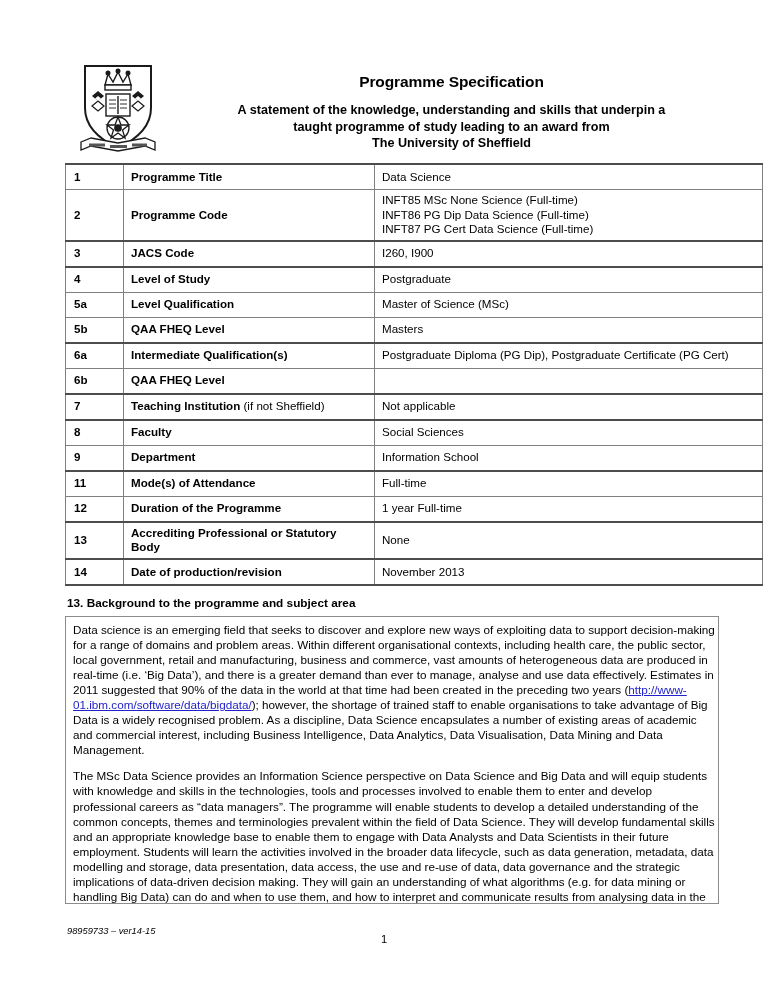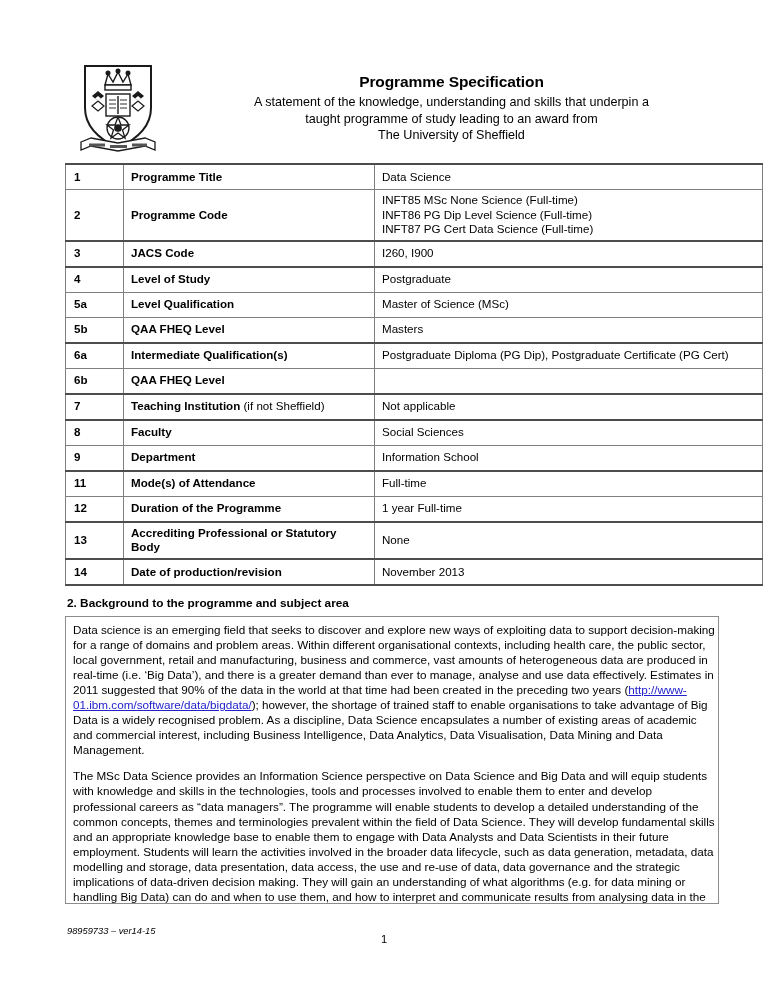--- a/index.html
+++ b/index.html
@@ -45,23 +45,23 @@
     text-align: center;
   }
   .doc-title {
     font-size: 15.5px;
     font-weight: bold;
     line-height: 20px;
     letter-spacing: -0.1px;
   }
   .doc-subtitle {
     font-size: 12.6px;
-    font-weight: normal;
+    font-weight: bold;
     line-height: 16.5px;
-    margin-top: 2px;
+    margin-top: 10px;
   }
 
   
   .spec-table {
     position: absolute;
     left: 65px;
     top: 163px;
     width: 654px;
     border-collapse: collapse;
     table-layout: fixed;
@@ -214,21 +214,21 @@
           <td class="col-label"><span>Programme Title</span></td>
           <td class="col-value">
             <span class="vline">Data Science</span>
           </td>
         </tr>
         <tr class="thick-bottom">
           <td class="col-num">2</td>
           <td class="col-label"><span>Programme Code</span></td>
           <td class="col-value">
             <span class="vline">INFT85 MSc None Science (Full-time)</span>
-            <span class="vline">INFT86 PG Dip Level Science (Full-time)</span>
+            <span class="vline">INFT86 PG Dip Data Science (Full-time)</span>
             <span class="vline">INFT87 PG Cert Data Science (Full-time)</span>
           </td>
         </tr>
         <tr class="thick-bottom">
           <td class="col-num">3</td>
           <td class="col-label"><span>JACS Code</span></td>
           <td class="col-value">
             <span class="vline">I260, I900</span>
           </td>
         </tr>
@@ -312,21 +312,21 @@
         <tr class="thick-bottom">
           <td class="col-num">14</td>
           <td class="col-label"><span>Date of production/revision</span></td>
           <td class="col-value">
             <span class="vline">November 2013</span>
           </td>
         </tr>
       </tbody>
   </table>
 
-  <div class="section-heading">2. Background to the programme and subject area</div>
+  <div class="section-heading">13. Background to the programme and subject area</div>
 
   <div class="content-box">
     <p>
       <span>Data science is an emerging field that seeks to discover and explore new ways of exploiting data to support decision-making for a range of domains and problem areas. Within different organisational contexts, including health care, the public sector, local government, retail and manufacturing, business and commerce, vast amounts of heterogeneous data are produced in real-time (i.e. ‘Big Data’), and there is a greater demand than ever to manage, analyse and use data effectively. Estimates in 2011 suggested that 90% of the data in the world at that time had been created in the preceding two years (</span><a href="#">http://www-01.ibm.com/software/data/bigdata/</a><span>); however, the shortage of trained staff to enable organisations to take advantage of Big Data is a widely recognised problem. As a discipline, Data Science encapsulates a number of existing areas of academic and commercial interest, including Business Intelligence, Data Analytics, Data Visualisation, Data Mining and Data Management.</span>
     </p>
     <p>The MSc Data Science provides an Information Science perspective on Data Science and Big Data and will equip students with knowledge and skills in the technologies, tools and processes involved to enable them to enter and develop professional careers as “data managers”. The programme will enable students to develop a detailed understanding of the common concepts, themes and terminologies prevalent within the field of Data Science. They will develop fundamental skills and an appropriate knowledge base to enable them to engage with Data Analysts and Data Scientists in their future employment. Students will learn the activities involved in the broader data lifecycle, such as data generation, metadata, data modelling and storage, data presentation, data access, the use and re-use of data, data governance and the strategic implications of data-driven decision making. They will gain an understanding of what algorithms (e.g. for data mining or handling Big Data) can do and when to use them, and how to interpret and communicate results from analysing data in the context of the</p>
   </div>
 
   <div class="footer-ref">98959733 – ver14-15</div>
   <div class="footer-page">1</div>

